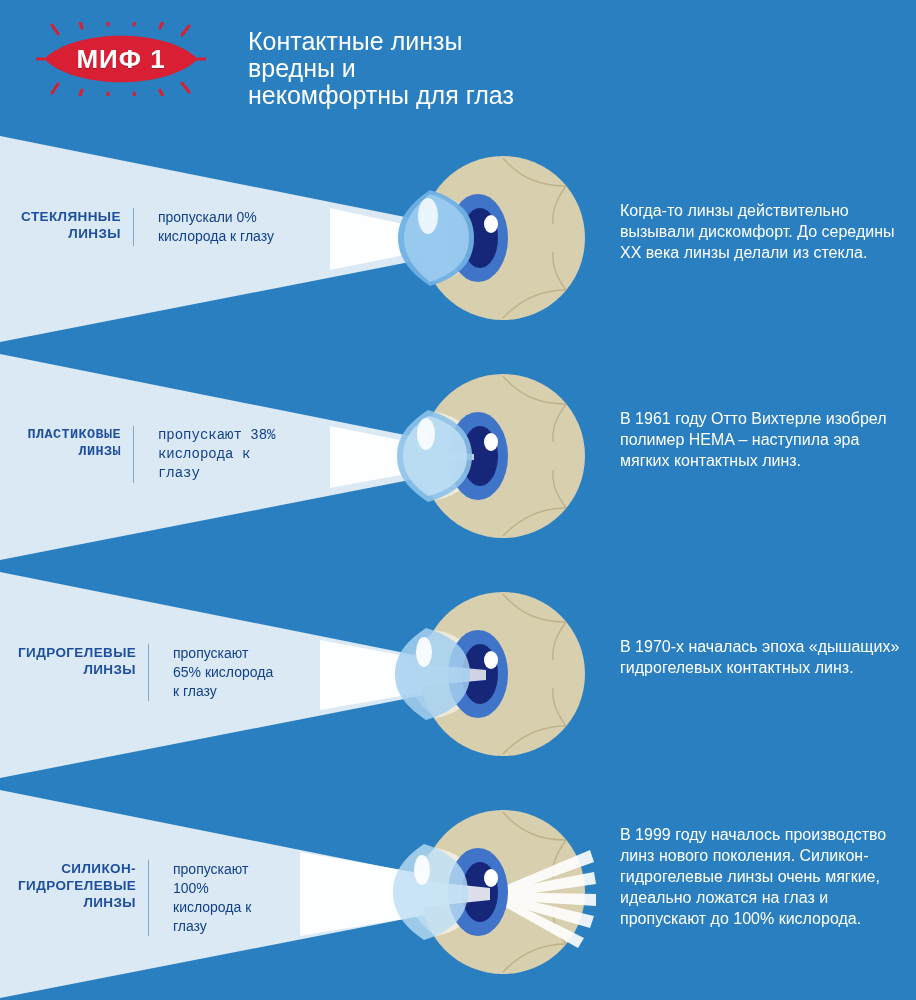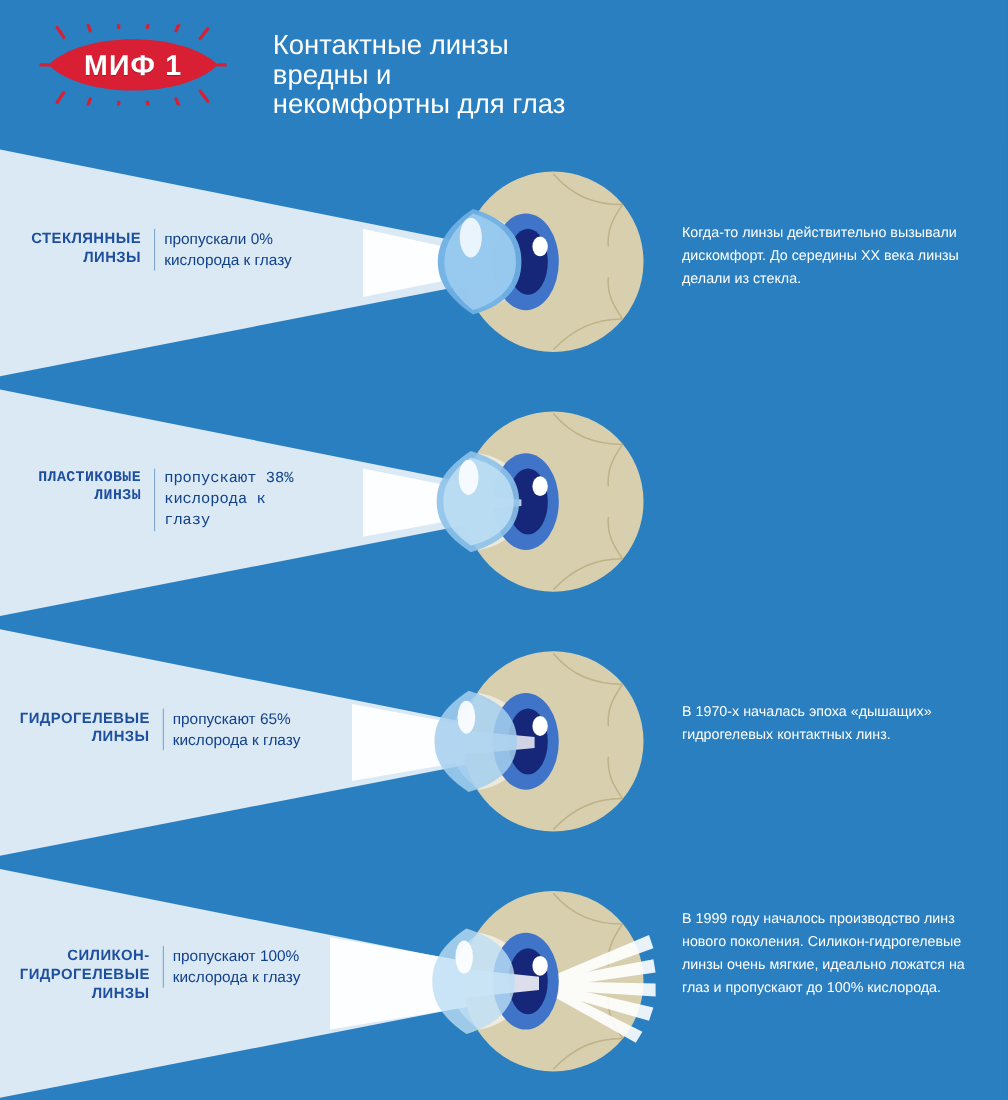--- a/index.html
+++ b/index.html
@@ -113,42 +113,42 @@
     padding-right: 12px;
     color: #1d4f9e;
     font-size: 13.5px;
     font-weight: bold;
     letter-spacing: .4px;
     line-height: 17px;
     text-transform: uppercase;
   }
   .lens-desc {
     border-left: 1px solid #7fa7cd;
-    padding-left: 8px;
+    padding-left: 24px;
     color: #11418a;
     font-size: 14px;
     line-height: 19px;
     width: 140px;
   }
 
   .eye-wrap {
     position: absolute;
     left: 370px;
     top: 8px;
     width: 240px;
     height: 200px;
   }
   .eye-wrap svg { display: block; }
 
   .row-text {
     position: absolute;
     left: 620px;
     width: 284px;
     color: #ffffff;
-    font-size: 13px;
+    font-size: 16px;
     line-height: 21px;
   }
 </style>
 </head>
 <body>
 
 <div class="page">
 
   <div class="header">
 
@@ -243,20 +243,21 @@
         <ellipse cx="108" cy="100" rx="30" ry="44" fill="#3f74c9"></ellipse>
         <ellipse cx="110" cy="100" rx="18" ry="30" fill="#16277a"></ellipse>
         <ellipse cx="121" cy="86" rx="7" ry="9" fill="#ffffff"></ellipse>
 
         <polygon points="36,92 104,98 104,104 36,110" fill="#ffffff" opacity="0.75"></polygon>
         <path d="M58 54 C92 64,102 82,102 100 C102 118,92 136,58 146 C34 130,27 116,27 100 C27 84,34 70,58 54 Z" fill="#8cc2e9" opacity="0.9"></path>
         <path d="M58 60 C88 68,97 84,97 100 C97 116,88 132,58 140 C38 126,33 113,33 100 C33 87,38 74,58 60 Z" fill="#bfdff5" opacity="0.85"></path>
         <ellipse cx="56" cy="78" rx="9" ry="16" fill="#ffffff" opacity="0.85"></ellipse>
       </svg>
     </div>
+    <div class="row-text" style="top:60px;">В 1961 году Отто Вихтерле изобрел полимер HEMA – наступила эра мягких контактных линз.</div>
   </div>
 
   <div class="row row-2">
     <div class="wedge">
       <svg width="470" height="218" viewBox="0 0 470 218" xmlns="http://www.w3.org/2000/svg">
         <polygon points="0,6 430,92 430,128 0,212" fill="#dbe9f5"></polygon>
         <polygon points="320,74 470,102 470,118 320,144" fill="#ffffff" opacity="0.95"></polygon>
       </svg>
     </div>
     <div class="label-box" style="top:78px;">

